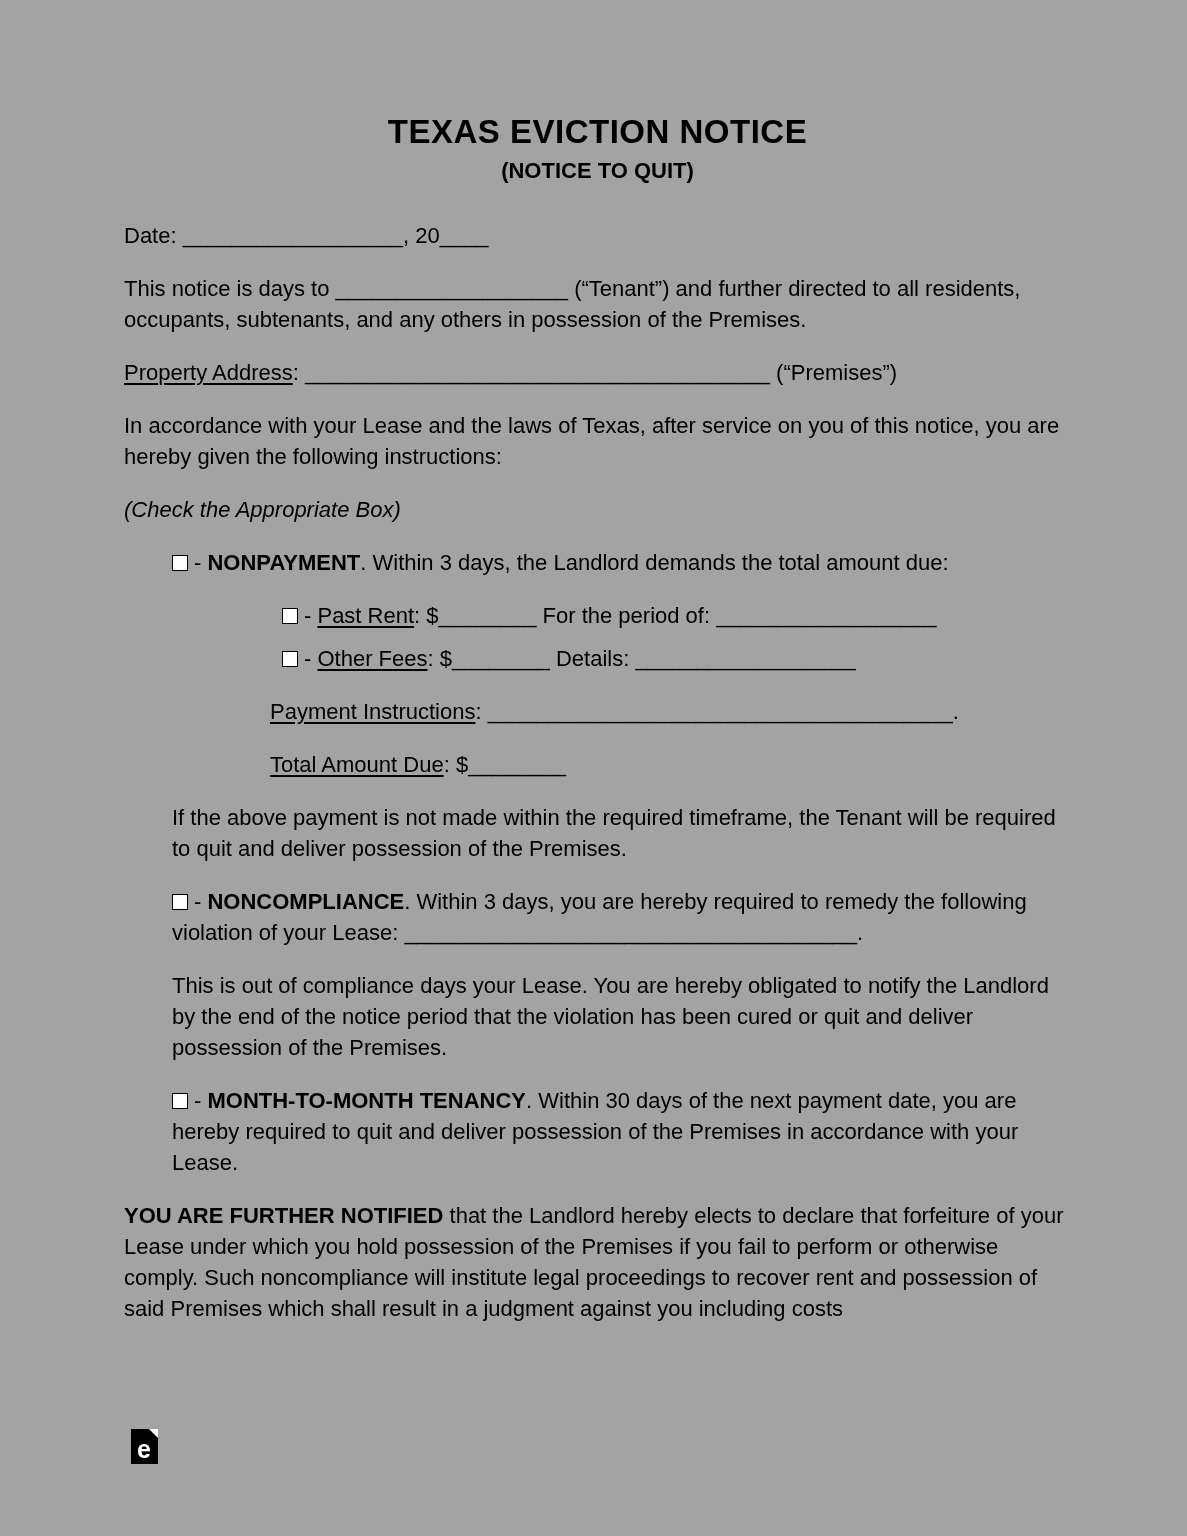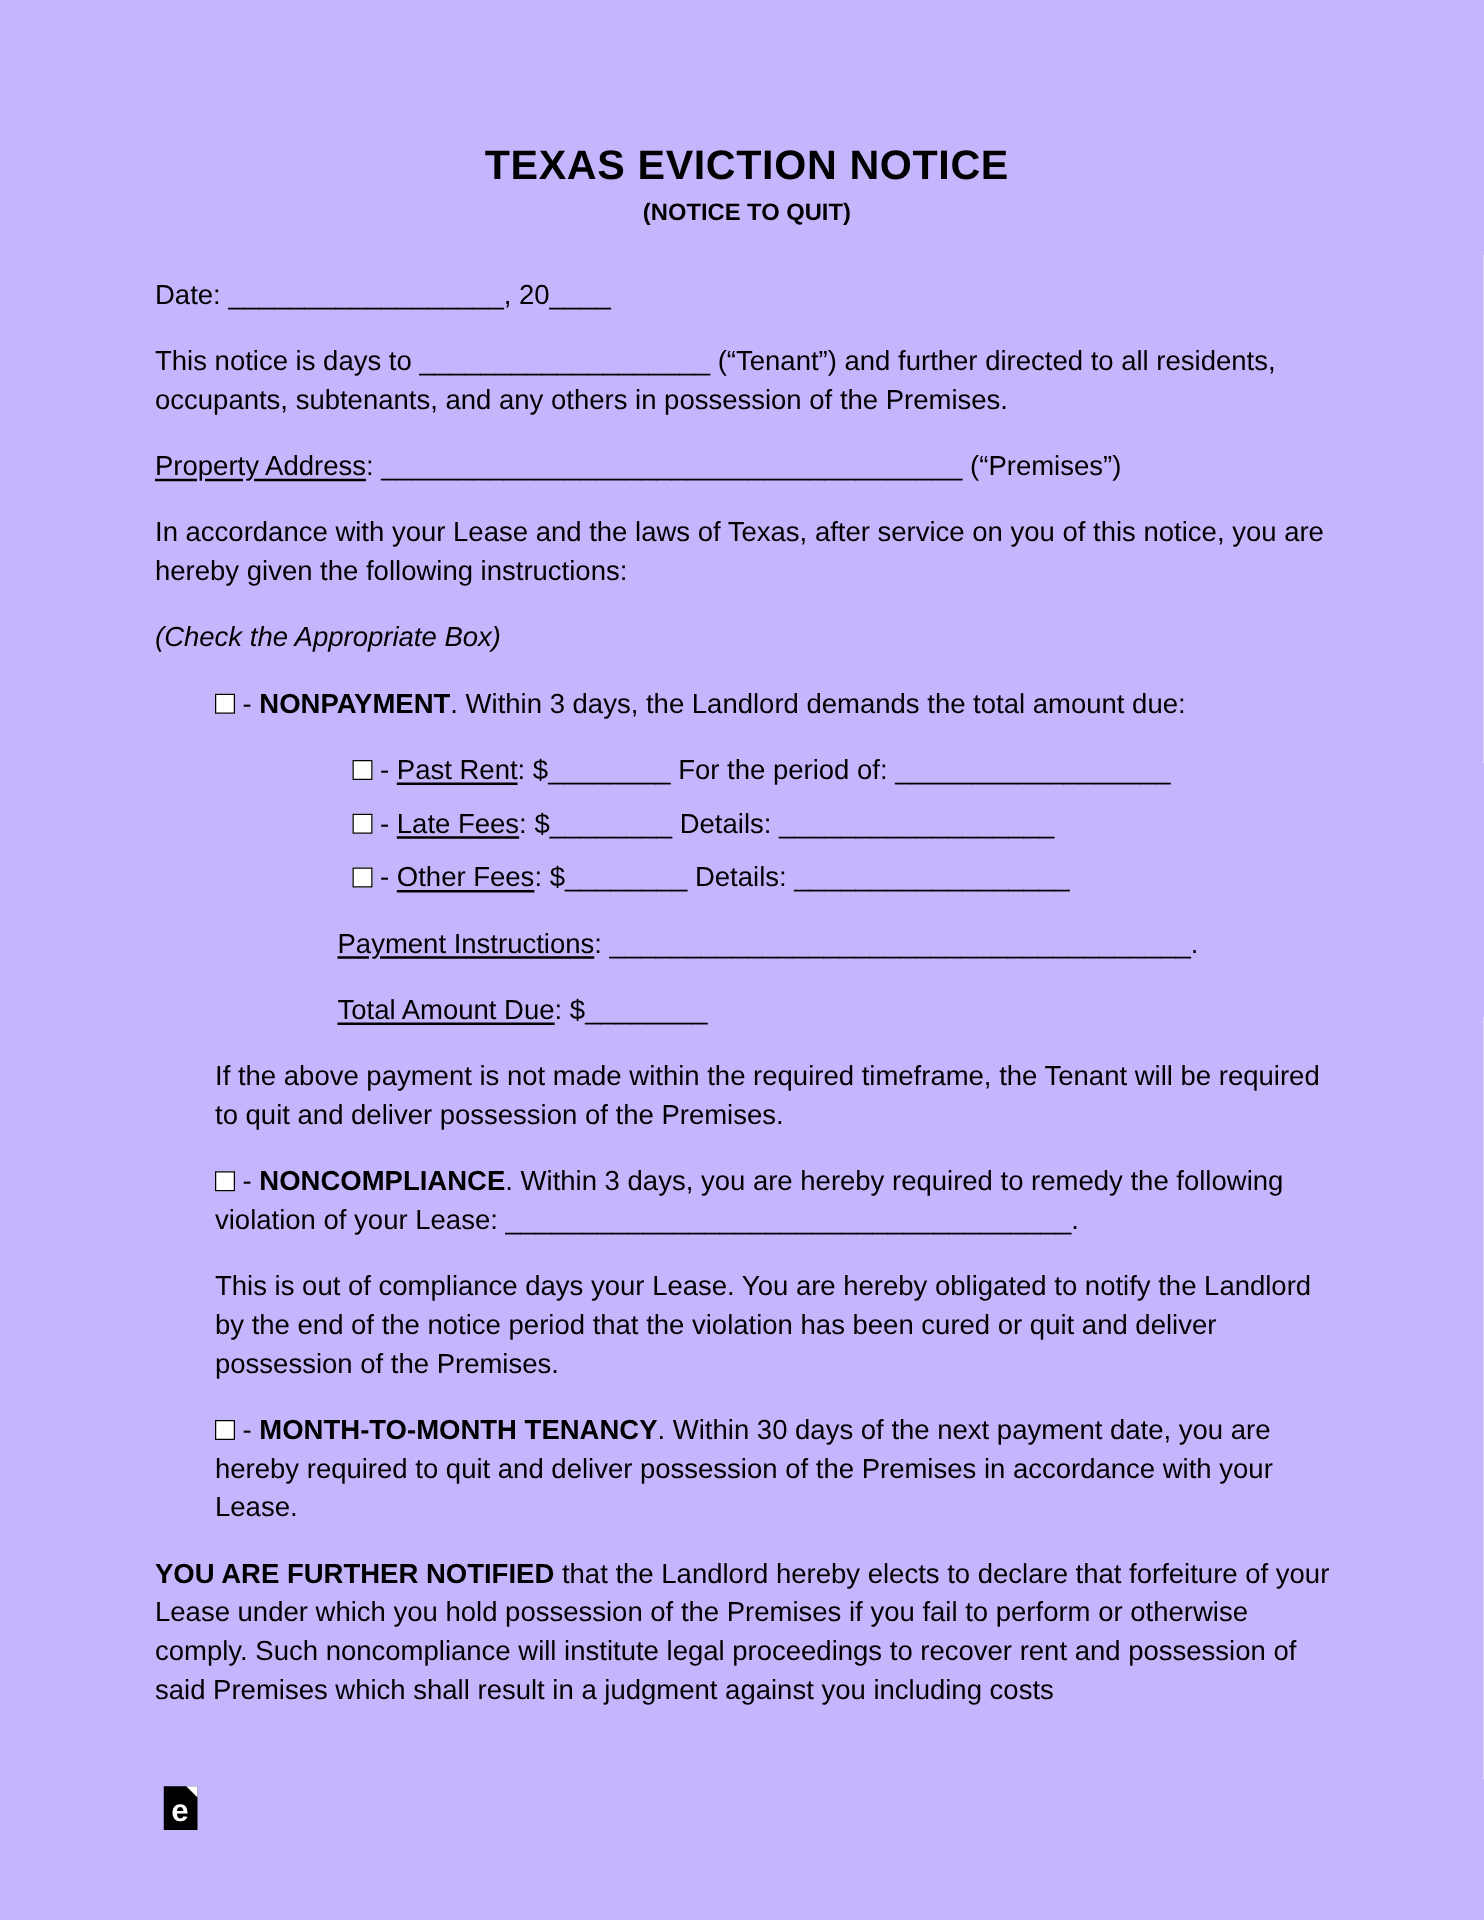--- a/index.html
+++ b/index.html
@@ -2,38 +2,38 @@
 <html><head>
 <meta charset="utf-8">
 <style>
   * { box-sizing: border-box; }
   html, body { margin: 0; padding: 0; background: #ffffff; }
   .page {
     position: relative;
     width: 1187px;
     height: 1536px;
     margin: 0 auto;
-    background: #c4b5fd;
+    background: #a3a3a3;
     color: #000000;
     font-family: "Liberation Sans", "DejaVu Sans", sans-serif;
     font-size: 22px;
     line-height: 31px;
     padding: 112px 116px 0 124px;
     overflow: hidden;
   }
   .title {
     font-size: 33px;
     line-height: 40px;
     font-weight: bold;
     text-align: center;
     margin: 0;
     letter-spacing: 0.5px;
   }
   .subtitle {
-    font-size: 19px;
+    font-size: 22px;
     line-height: 30px;
     font-weight: bold;
     text-align: center;
     margin: 4px 0 0 0;
   }
   .para { margin: 22px 0 0 0; }
   .first-para { margin-top: 34px; }
   .indent1 { margin-left: 48px; }
   .indent2 { margin-left: 146px; }
   .b { font-weight: bold; }
@@ -95,21 +95,20 @@
 
 
   <p class="para">In accordance with your Lease and the laws of Texas, after service on you of this notice, you are hereby given the following instructions:</p>
 
   <p class="para i">(Check the Appropriate Box)</p>
 
   <p class="para indent1"><span class="checkbox"></span><span>- </span><span class="b">NONPAYMENT</span><span>. Within 3 days, the Landlord demands the total amount due:</span></p>
 
   <div class="para indent2">
     <div class="fee-row"><span class="checkbox"></span><span>- </span><span class="u">Past Rent</span><span>: $</span><span class="blank">________</span><span> For the period of: </span><span class="blank">__________________</span></div>
-    <div class="fee-row"><span class="checkbox"></span><span>- </span><span class="u">Late Fees</span><span>: $</span><span class="blank">________</span><span> Details: </span><span class="blank">__________________</span></div>
     <div class="fee-row"><span class="checkbox"></span><span>- </span><span class="u">Other Fees</span><span>: $</span><span class="blank">________</span><span> Details: </span><span class="blank">__________________</span></div>
   </div>
 
   <p class="para indent2"><span class="u">Payment Instructions</span><span>: </span><span class="blank">______________________________________</span><span>.</span></p>
 
   <p class="para indent2"><span class="u">Total Amount Due</span><span>: $</span><span class="blank">________</span></p>
 
   <p class="para indent1">If the above payment is not made within the required timeframe, the Tenant will be required to quit and deliver possession of the Premises.</p>
 
   <p class="para indent1"><span class="checkbox"></span><span>- </span><span class="b">NONCOMPLIANCE</span><span>. Within 3 days, you are hereby required to remedy the following violation of your Lease: </span><span class="blank">_____________________________________</span><span>.</span></p>

